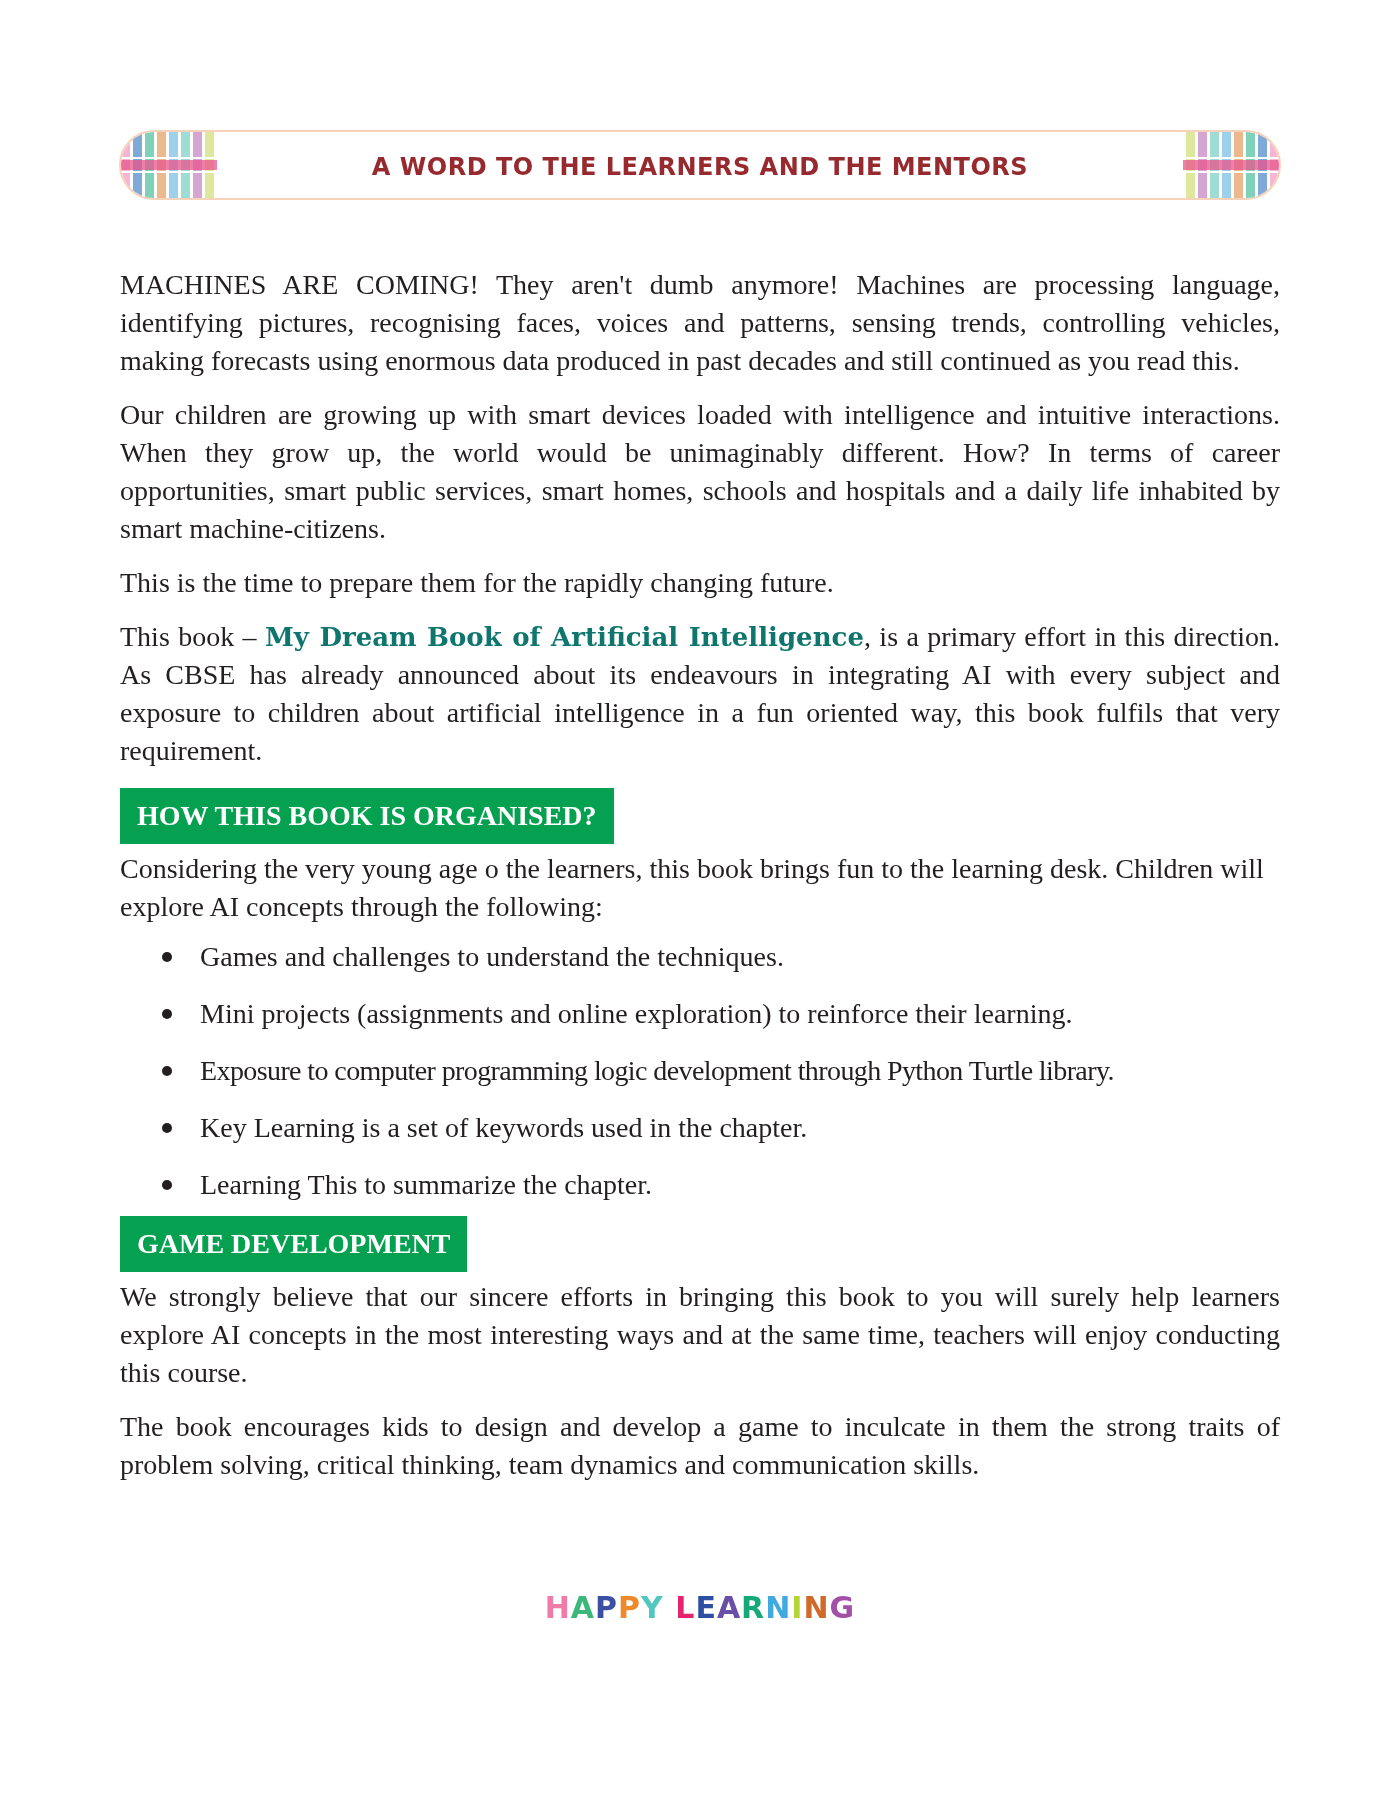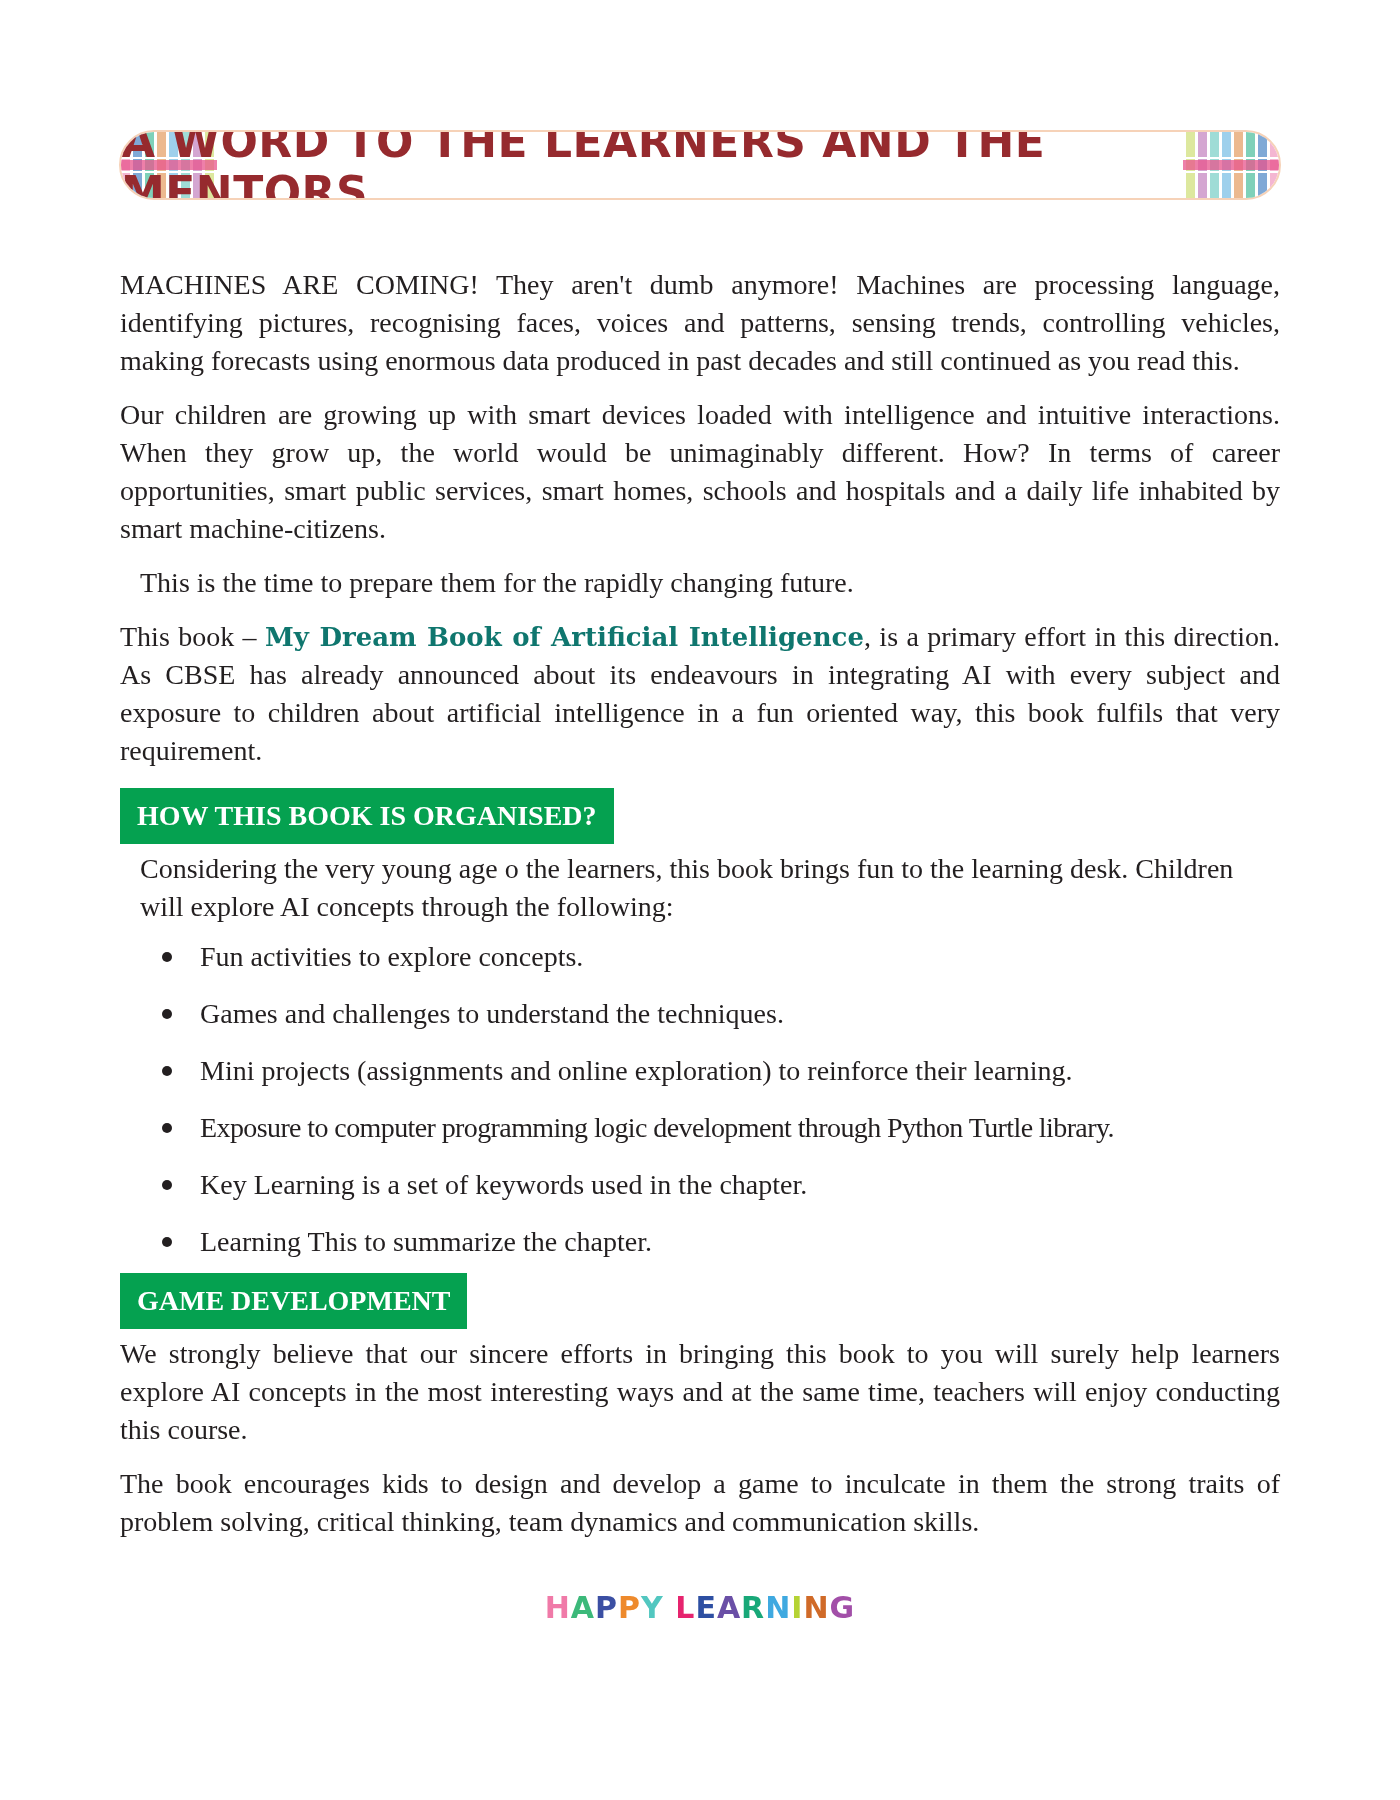--- a/index.html
+++ b/index.html
@@ -23,32 +23,32 @@
   }
   .stripes .crossline-top, .stripes .crossline-bot {
     position: absolute; left: 0; right: 0; height: 2px; background: #fff;
   }
   .stripes .crossline-top { top: 25px; }
   .stripes .crossline-bot { top: 39px; }
   .banner-title {
     position: absolute; left: 0; right: 0; top: 0; height: 100%;
     display: flex; align-items: center; justify-content: center;
     font-family: "DejaVu Sans", sans-serif; font-weight: bold;
-    font-size: 44px; letter-spacing: 0.5px; color: #962a2e;
+    font-size: 24px; letter-spacing: 0.5px; color: #962a2e;
     padding-top: 4px; box-sizing: border-box;
   }
 
   
   .content {
     position: absolute; left: 120px; top: 266px; width: 1160px;
     font-family: "Liberation Serif", serif; font-size: 28px; line-height: 38px;
     color: #231f20;
   }
   .content p { margin: 0 0 16px 0; text-align: justify; }
-  .content p.nojust { text-align: left; margin-left: 20px; }
+  .content p.nojust { text-align: left; }
   .book-link { color: #0f766e; font-weight: bold; font-family: "DejaVu Serif", serif; font-size: 26px; }
 
   .section-header {
     display: inline-block; background: #05a150; color: #fff;
     font-family: "Liberation Serif", serif; font-weight: bold; font-size: 28px;
     line-height: 56px; height: 56px; padding: 0 17px; margin: 2px 0 6px 0;
   }
 
   ul.bullets { list-style: none; margin: 14px 0 0 0; padding: 0; }
   ul.bullets li { position: relative; padding-left: 80px; height: 57px; line-height: 30px; }
@@ -101,21 +101,20 @@
   <div class="content">
     <p>MACHINES ARE COMING! They aren't dumb anymore! Machines are processing language, identifying pictures, recognising faces, voices and patterns, sensing trends, controlling vehicles, making forecasts using enormous data produced in past decades and still continued as you read this.</p>
     <p>Our children are growing up with smart devices loaded with intelligence and intuitive interactions. When they grow up, the world would be unimaginably different. How? In terms of career opportunities, smart public services, smart homes, schools and hospitals and a daily life inhabited by smart machine-citizens.</p>
     <p class="nojust">This is the time to prepare them for the rapidly changing future.</p>
     <p><span>This book – </span><span class="book-link">My Dream Book of Artificial Intelligence</span><span>, is a primary effort in this direction. As CBSE has already announced about its endeavours in integrating AI with every subject and exposure to children about artificial intelligence in a fun oriented way, this book fulfils that very requirement.</span></p>
 
     <div class="section-header">HOW THIS BOOK IS ORGANISED?</div>
     <p class="nojust">Considering the very young age o the learners, this book brings fun to the learning desk. Children will explore AI concepts through the following:</p>
 
     <ul class="bullets">
-      <li><span class="dot"></span><span>Fun activities to explore concepts.</span></li>
       <li><span class="dot"></span><span>Games and challenges to understand the techniques.</span></li>
       <li><span class="dot"></span><span>Mini projects (assignments and online exploration) to reinforce their learning.</span></li>
       <li><span class="dot"></span><span style="letter-spacing:-0.6px;">Exposure to computer programming logic development through Python Turtle library.</span></li>
       <li><span class="dot"></span><span>Key Learning is a set of keywords used in the chapter.</span></li>
       <li style="height:44px;"><span class="dot"></span><span>Learning This to summarize the chapter.</span></li>
     </ul>
 
     <div class="section-header">GAME DEVELOPMENT</div>
     <p>We strongly believe that our sincere efforts in bringing this book to you will surely help learners explore AI concepts in the most interesting ways and at the same time, teachers will enjoy conducting this course.</p>
     <p>The book encourages kids to design and develop a game to inculcate in them the strong traits of problem solving, critical thinking, team dynamics and communication skills.</p>

